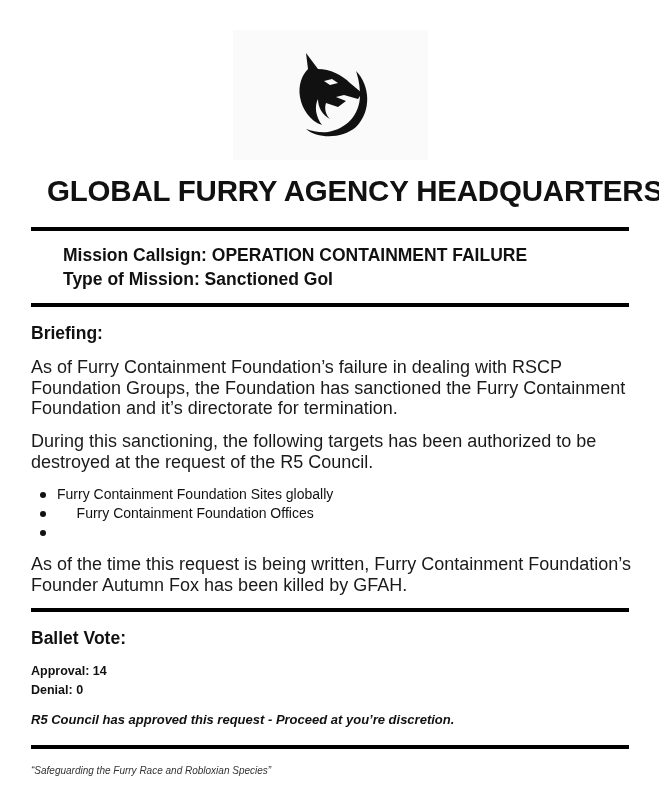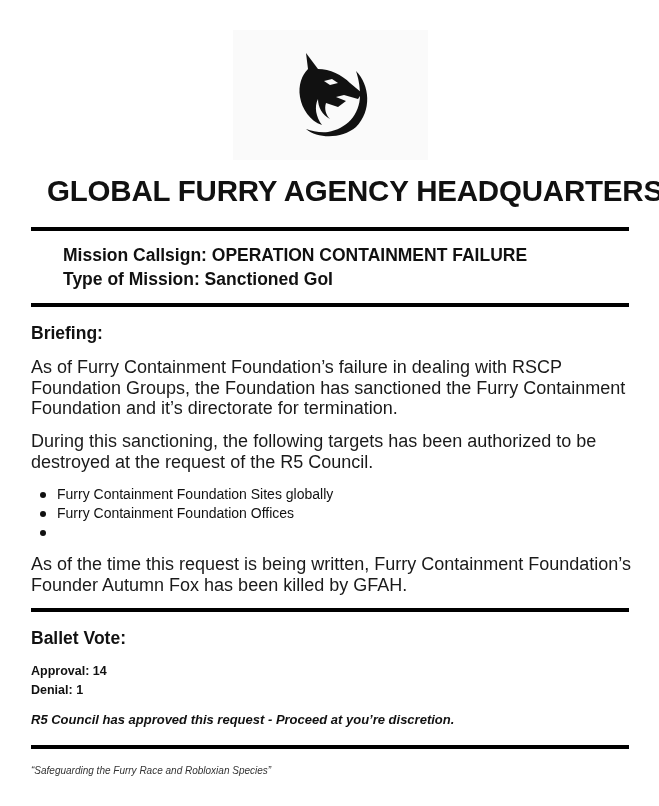--- a/index.html
+++ b/index.html
@@ -17,21 +17,21 @@
     .title {
       position: absolute; top: 174px; left: 16px;
       font-size: 29.5px; font-weight: bold; letter-spacing: -0.2px;
       white-space: nowrap; color: #111;
     }
     .rule { position: absolute; left: 0; width: 598px; height: 4px; background: #000; }
     .mission { position: absolute; top: 243px; left: 0; font-size: 17.5px; font-weight: bold; line-height: 24px; margin-left: 32px; }
     .section-heading { position: absolute; left: 0; font-size: 17.5px; font-weight: bold; }
     .para { position: absolute; left: 0; width: 600px; font-size: 18px; line-height: 20.5px; color: #1a1a1a; }
     .bullets { position: absolute; left: 0; top: 485px; margin: 0; padding: 0; list-style: none; font-size: 14px; line-height: 19px; }
-    .bullets li { position: relative; padding-left: 26px; }
+    .bullets li { position: relative; padding-left: 26px; text-align: center; }
     .bullets li .dot {
       position: absolute; left: 9px; top: 7px; width: 6px; height: 6px; border-radius: 50%; background: #111;
     }
     .votes { position: absolute; left: 0; top: 662px; font-size: 12.5px; font-weight: bold; line-height: 19px; }
     .approved { position: absolute; left: 0; top: 712px; font-size: 13px; font-weight: bold; font-style: italic; }
     .footer { position: absolute; left: 0; top: 765px; font-size: 10px; font-style: italic; color: #333; text-align: right; }
   </style>
 </head>
 <body>
 
@@ -62,19 +62,19 @@
     <li><span class="dot"></span><span>Furry Containment Foundation Offices</span></li>
     <li><span class="dot"></span></li>
   </ul>
 
   <div class="para" style="top:554px;">As of the time this request is being written, Furry Containment Foundation’s Founder Autumn Fox has been killed by GFAH.</div>
   <div class="rule" style="top:608px;"></div>
 
   <div class="section-heading" style="top:628px;">Ballet Vote:</div>
   <div class="votes">
     <div>Approval: 14</div>
-    <div>Denial: 1</div>
+    <div>Denial: 0</div>
   </div>
   <div class="approved">R5 Council has approved this request - Proceed at you’re discretion.</div>
   <div class="rule" style="top:745px;"></div>
 
   <div class="footer">“Safeguarding the Furry Race and Robloxian Species”</div>
 </div>
 
 </body></html>

